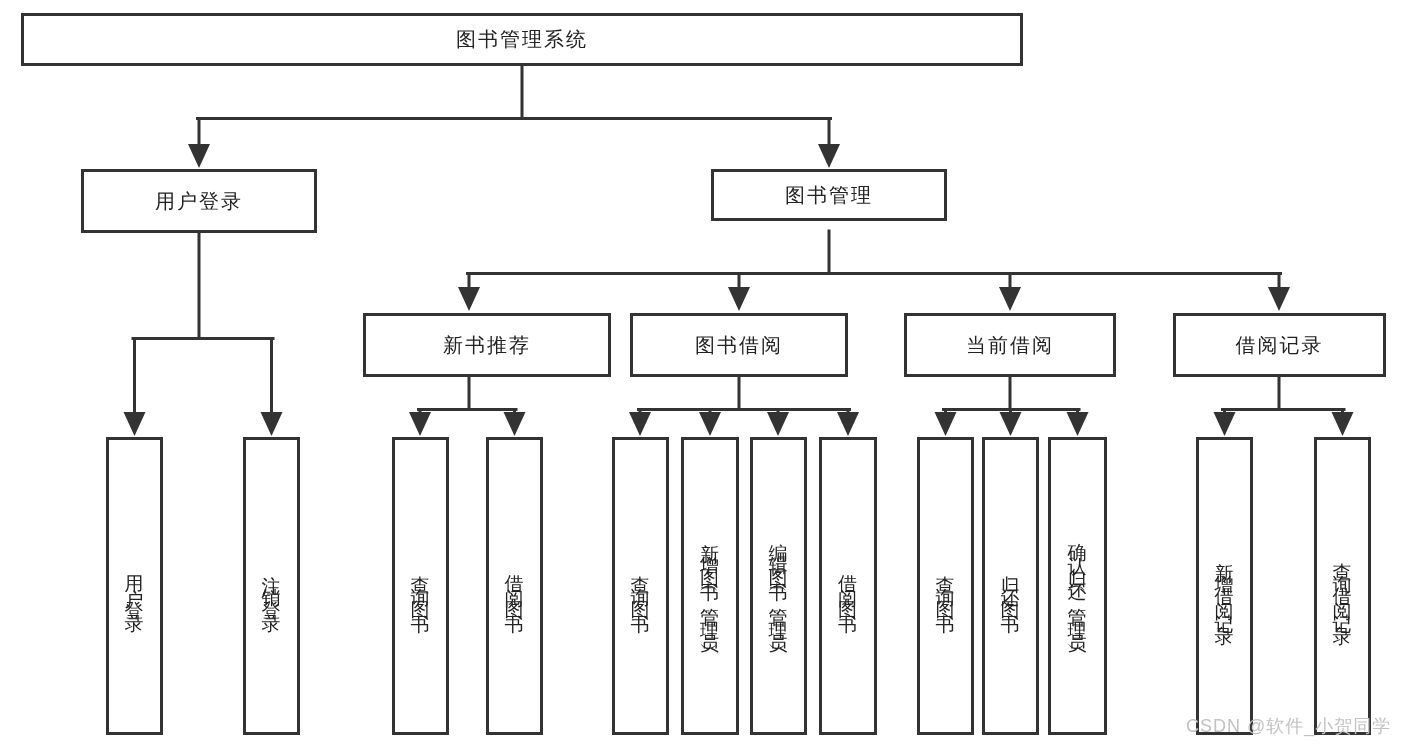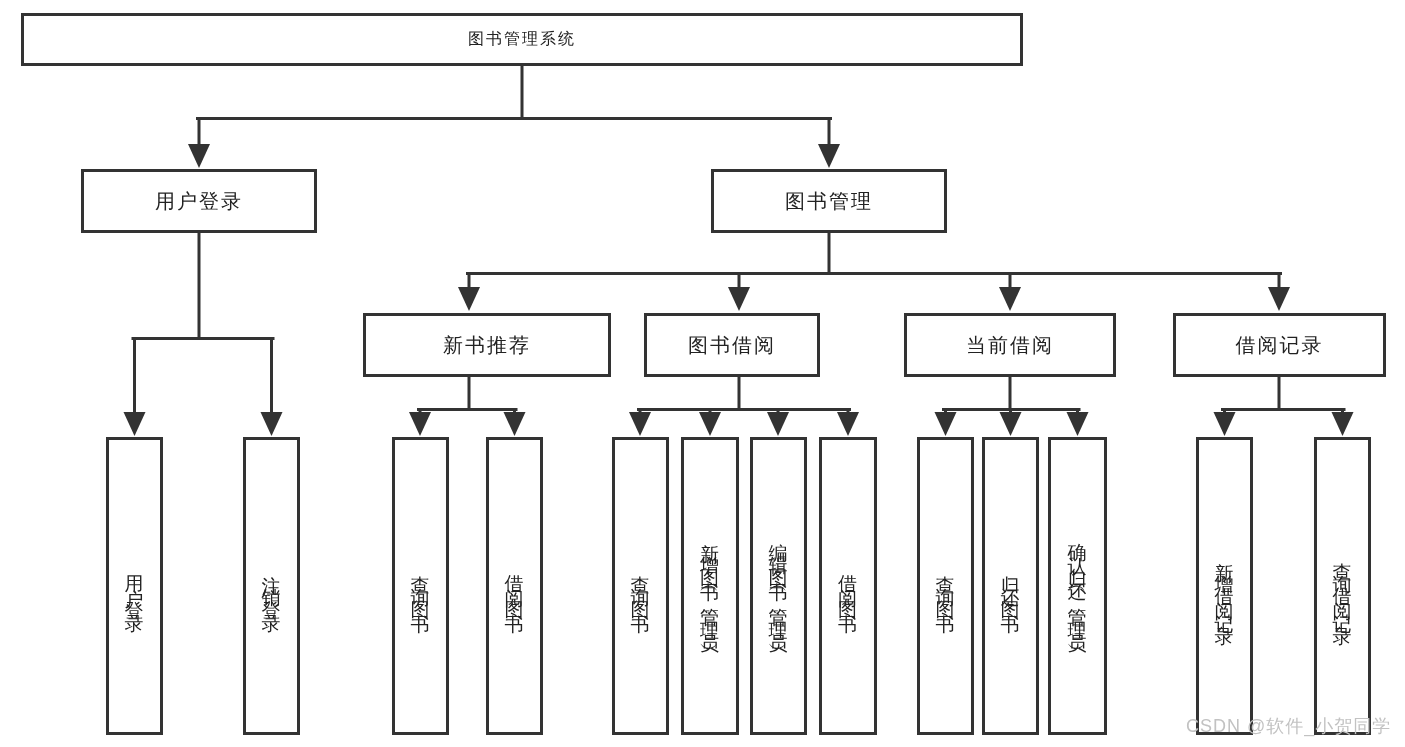--- a/index.html
+++ b/index.html
@@ -6,21 +6,21 @@
   .canvas{
     position:relative;width:1405px;height:747px;background:var(--bg,#ffffff);
     font-family:"Liberation Sans","DejaVu Sans",sans-serif;overflow:hidden;
   }
   .node{
     position:absolute;box-sizing:border-box;border:3px solid var(--line,#333333);
     background:#ffffff;display:flex;align-items:center;justify-content:center;
     color:var(--text,#222222);
   }
   .hnode{font-size:20px;letter-spacing:2px;}
-  .root{font-size:16px;letter-spacing:2px;align-items:center;}
+  .root{font-size:20px;letter-spacing:2px;align-items:center;}
   .vnode span{
     writing-mode:vertical-rl;text-orientation:mixed;
     font-size:19px;letter-spacing:13px;line-height:1;
     display:inline-block;
   }
   svg.wires{position:absolute;left:0;top:0;pointer-events:none;}
   .watermark{
     position:absolute;left:1186px;top:714px;width:215px;
     font-size:18px;color:var(--wm,#c2c2c2);letter-spacing:1px;white-space:nowrap;
     z-index:5;
@@ -81,28 +81,28 @@
     </g>
   </svg>
 
   <div class="node root" style="left:21px;top:13px;width:1002px;height:53px;">
     <span>图书管理系统</span>
   </div>
 
   <div class="node hnode" style="left:81px;top:169px;width:236px;height:64px;">
     <span>用户登录</span>
   </div>
-  <div class="node hnode" style="left:711px;top:169px;width:236px;height:64px;align-items:center;">
+  <div class="node hnode" style="left:711px;top:169px;width:236px;height:52px;align-items:center;">
     <span>图书管理</span>
   </div>
 
   <div class="node hnode" style="left:363px;top:313px;width:248px;height:64px;">
     <span>新书推荐</span>
   </div>
-  <div class="node hnode" style="left:644px;top:313px;width:176px;height:64px;">
+  <div class="node hnode" style="left:630px;top:313px;width:218px;height:64px;">
     <span>图书借阅</span>
   </div>
   <div class="node hnode" style="left:1173px;top:313px;width:213px;height:64px;">
     <span>借阅记录</span>
   </div>
   <div class="node hnode" style="left:904px;top:313px;width:212px;height:64px;">
     <span>当前借阅</span>
   </div>
 
   <div class="node vnode" style="left:106px;top:437px;width:57px;height:298px;">

